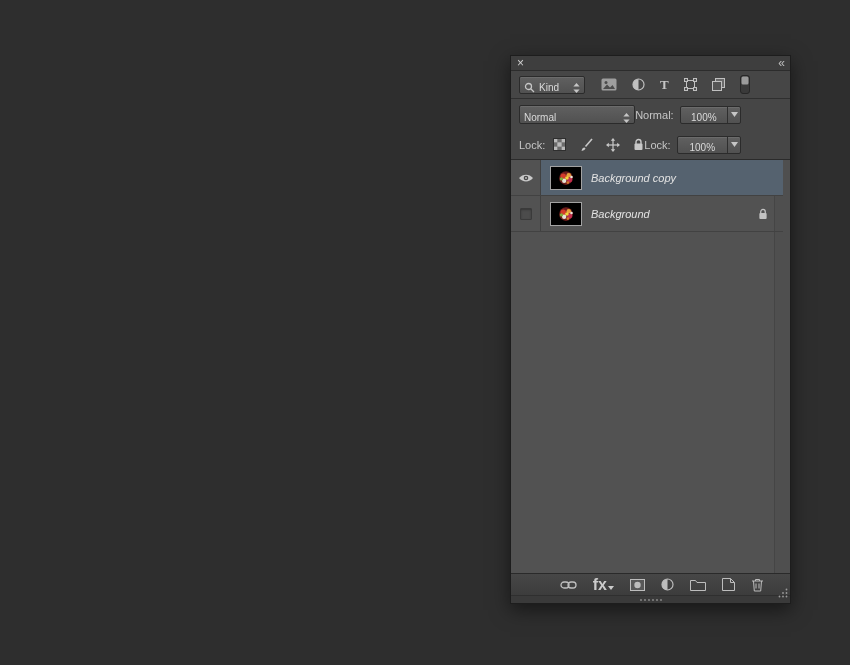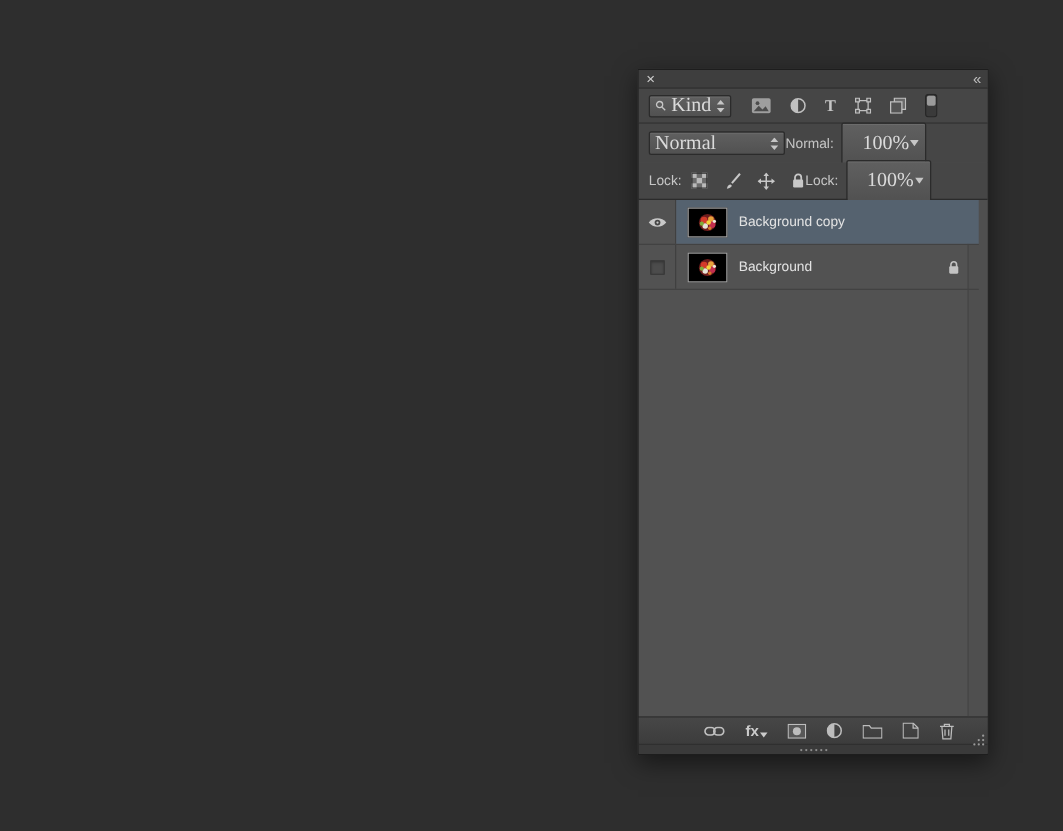--- a/index.html
+++ b/index.html
@@ -44,46 +44,45 @@
     background: #464646; display: flex; align-items: center;
     padding: 0 8px; font-size: 11px; color: #c6c6c6;
   }
   .filter-row { height: 28px; border-bottom: 1px solid #2f2f2f; }
   .blend-row  { height: 31px; padding-right: 49px; }
   .lock-row   { height: 30px; border-bottom: 1px solid #2b2b2b; padding-right: 49px; }
   
   .dropdown {
     background: linear-gradient(#606060, #515151);
     border: 1px solid #2b2b2b; border-radius: 2px;
-    height: 18px; display: flex; align-items: center;
-    color: #dadada; font-size: 16px;
+    height: 18px; display: flex; align-items: flex-end;
+    color: #dadada; font-size: 10px;
     box-shadow: inset 0 1px 0 rgba(255,255,255,0.08);
     padding: 0 4px;
-    font-family: Liberation Serif, serif;
   }
   .dd-kind { width: 66px; gap: 4px; }
   .dd-mode { width: 128px; height: 19px; }
   .dd-updown { margin-left: auto; display: flex; }
-  .dd-value { width: 68px; height: 18px; padding: 16px; }
+  .dd-value { width: 68px; height: 18px; padding: 0; }
   .dd-value .val { flex: 1; text-align: center; }
   .dd-value .arrow-btn {
     width: 13px; align-self: stretch; display: flex; align-items: center; justify-content: center;
     border-left: 1px solid #2e2e2e;
   }
   .filter-icons { display: flex; align-items: center; gap: 15px; margin-left: 16px; }
   .type-glyph { font-family: "Liberation Serif", serif; font-size: 13px; font-weight: bold; color: #c6c6c6; }
   .lock-icons { display: flex; align-items: center; gap: 13px; margin-left: 8px; }
   .ml-auto { margin-left: auto; margin-right: 6px; }
   
   .list { flex: 1; background: #525252; position: relative; overflow: hidden; }
   .scroll-strip {
     position: absolute; top: 0; right: 0; bottom: 0; width: 16px;
     background: #4f4f4f; border-left: 1px solid #454545;
   }
-  .rows { position: absolute; left: 0; right: 7px; top: 0; }
+  .rows { position: absolute; left: 0; right: 7px; top: 0; font-style: italic; }
   .layer-row { height: 36px; display: flex; align-items: stretch; border-bottom: 1px solid #424242; }
   .vis-cell {
     width: 30px; border-right: 1px solid #404040;
     display: flex; align-items: center; justify-content: center; flex: none;
   }
   .row-body { flex: 1; display: flex; align-items: center; gap: 9px; padding-left: 9px; }
   .layer-row.selected .row-body { background: #55626f; }
   .thumb {
     width: 32px; height: 24px; border: 1px solid #a2a2a2; background: #000;
     flex: none; display: flex; align-items: center; justify-content: center;
@@ -98,21 +97,21 @@
   }
   
   .bottom-bar {
     height: 22px; background: linear-gradient(#474747, #3c3c3c);
     border-top: 1px solid #2a2a2a;
     display: flex; align-items: center; justify-content: flex-end;
     gap: 16px; padding-right: 26px;
   }
   .bb-icon { display: flex; align-items: center; }
   .fx-wrap { display: flex; align-items: flex-end; gap: 1px; color: #cbcbcb; }
-  .fx-text { font-weight: bold; font-size: 12px; line-height: 12px; }
+  .fx-text { font-weight: bold; font-size: 16px; line-height: 12px; }
   .fx-arrow { width: 0; height: 0; border-left: 3px solid transparent; border-right: 3px solid transparent; border-top: 4px solid #cbcbcb; margin-bottom: 1px; }
   
   .footer-edge {
     height: 8px; background: #3a3a3a; border-top: 1px solid #2f2f2f;
     display: flex; align-items: center; justify-content: center;
     position: relative;
   }
   .corner-grip { position: absolute; right: 2px; bottom: 1px; }
 </style>
 </head>

